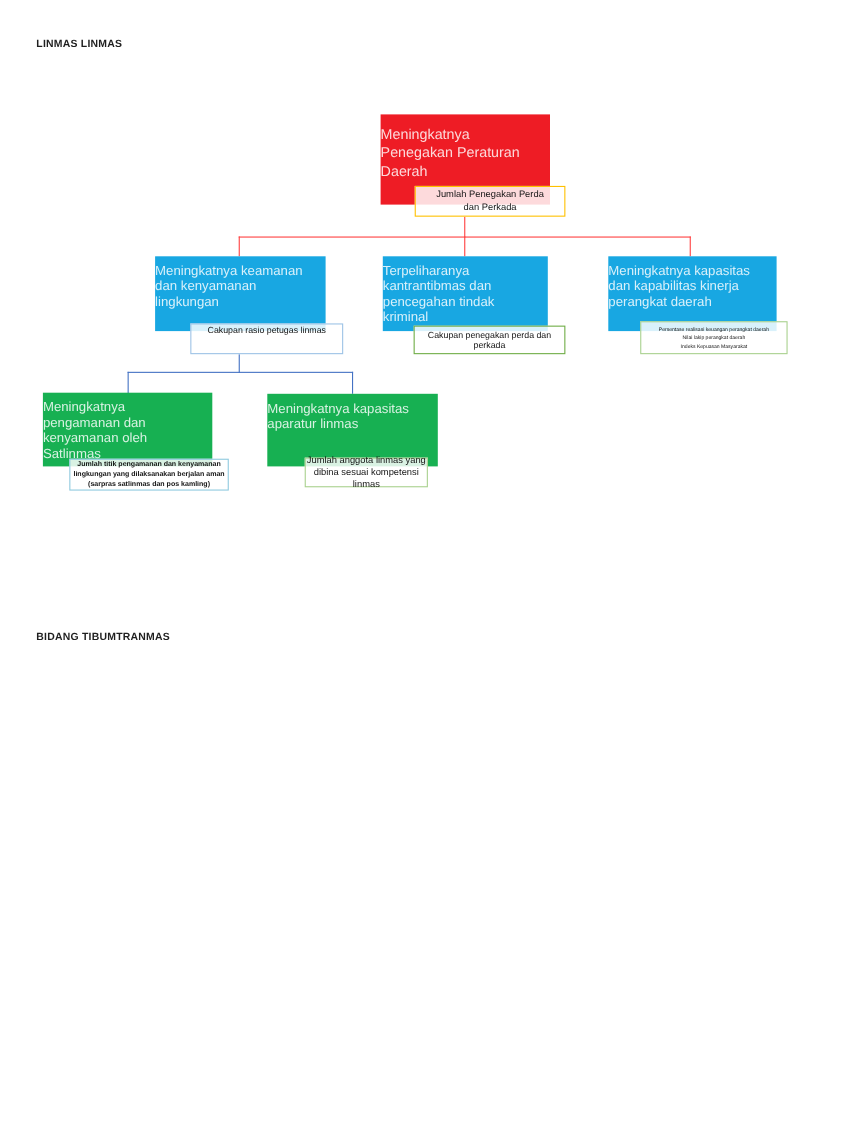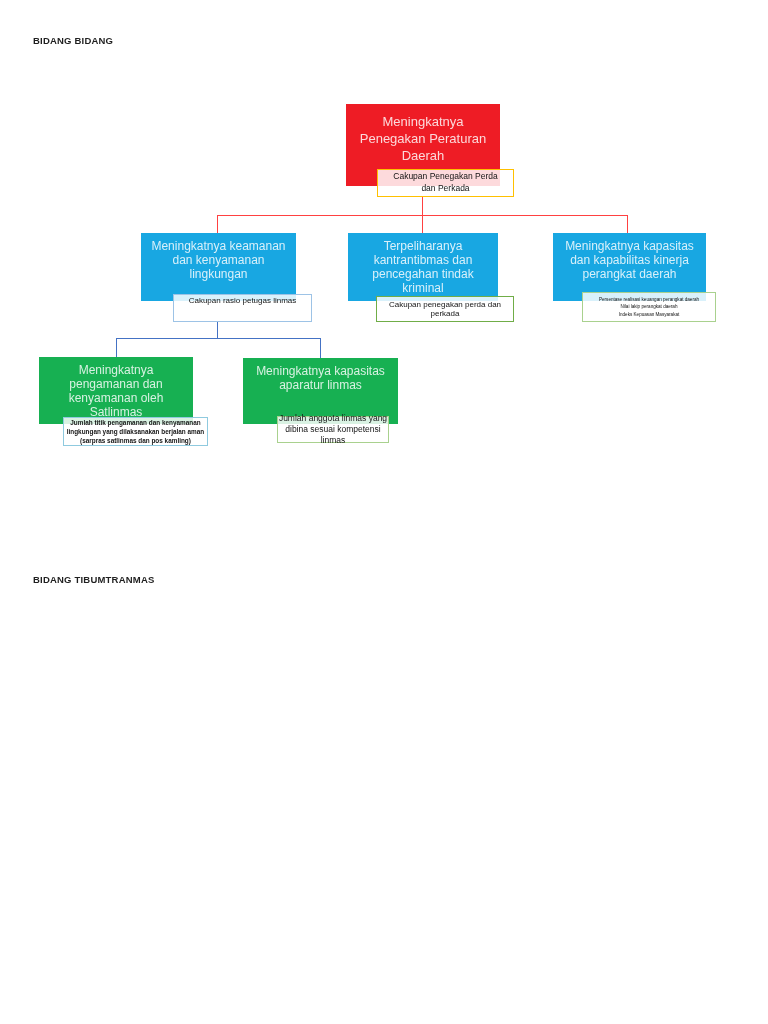--- a/index.html
+++ b/index.html
@@ -9,21 +9,21 @@
   }
   .section-label {
     position:absolute; font-weight:bold; font-size:9.5px; color:#1f1f1f;
     letter-spacing:0.2px;
   }
   #sec1 { left:33px; top:35px; }
   #sec2 { left:33px; top:574px; }
 
   
   .node {
-    position:absolute; z-index:2; box-sizing:border-box; text-align:center;
+    position:absolute; z-index:2; box-sizing:border-box; text-align:left;
     white-space:pre-line; color:rgba(255,255,255,0.83);
   }
   .node.red  { left:346px; top:104px; width:154px; height:82px; background:#EE1C25;
                font-size:13px; line-height:1.3; padding-top:10px; }
   .node.blue { background:#18A7E2; font-size:12px; line-height:1.18; padding-top:6px; }
   .node.green{ background:#17B052; font-size:12px; line-height:1.18; padding-top:6px; }
   #b1 { left:141px; top:233px; width:155px; height:68px; }
   #b2 { left:348px; top:233px; width:150px; height:68px; }
   #b3 { left:553px; top:233px; width:153px; height:68px; }
   #g1 { left:39px;  top:357px; width:154px; height:67px; }
@@ -68,37 +68,37 @@
   #bl-v0 { left:217px; top:322px; height:17px; }
   #bl-h  { left:116px; top:338px; width:205px; }
   #bl-v1 { left:116px; top:338px; height:20px; }
   #bl-v2 { left:320px; top:338px; height:20px; }
 </style>
 </head>
 <body>
 
 <div class="page">
 
-  <div id="sec1" class="section-label">BIDANG BIDANG</div>
+  <div id="sec1" class="section-label">LINMAS LINMAS</div>
 
   <div id="rl-v0" class="line red v"></div>
   <div id="rl-h" class="line red h"></div>
   <div id="rl-v1" class="line red v"></div>
   <div id="rl-v2" class="line red v"></div>
   <div id="rl-v3" class="line red v"></div>
 
   <div id="bl-v0" class="line blue v"></div>
   <div id="bl-h" class="line blue h"></div>
   <div id="bl-v1" class="line blue v"></div>
   <div id="bl-v2" class="line blue v"></div>
 
   <div class="node red">Meningkatnya
 Penegakan Peraturan
 Daerah</div>
-  <div id="ind-root" class="ind">Cakupan Penegakan Perda
+  <div id="ind-root" class="ind">Jumlah Penegakan Perda
 dan Perkada</div>
 
   <div id="b1" class="node blue">Meningkatnya keamanan
 dan kenyamanan
 lingkungan</div>
   <div id="b2" class="node blue">Terpeliharanya
 kantrantibmas dan
 pencegahan tindak
 kriminal</div>
   <div id="b3" class="node blue">Meningkatnya kapasitas

